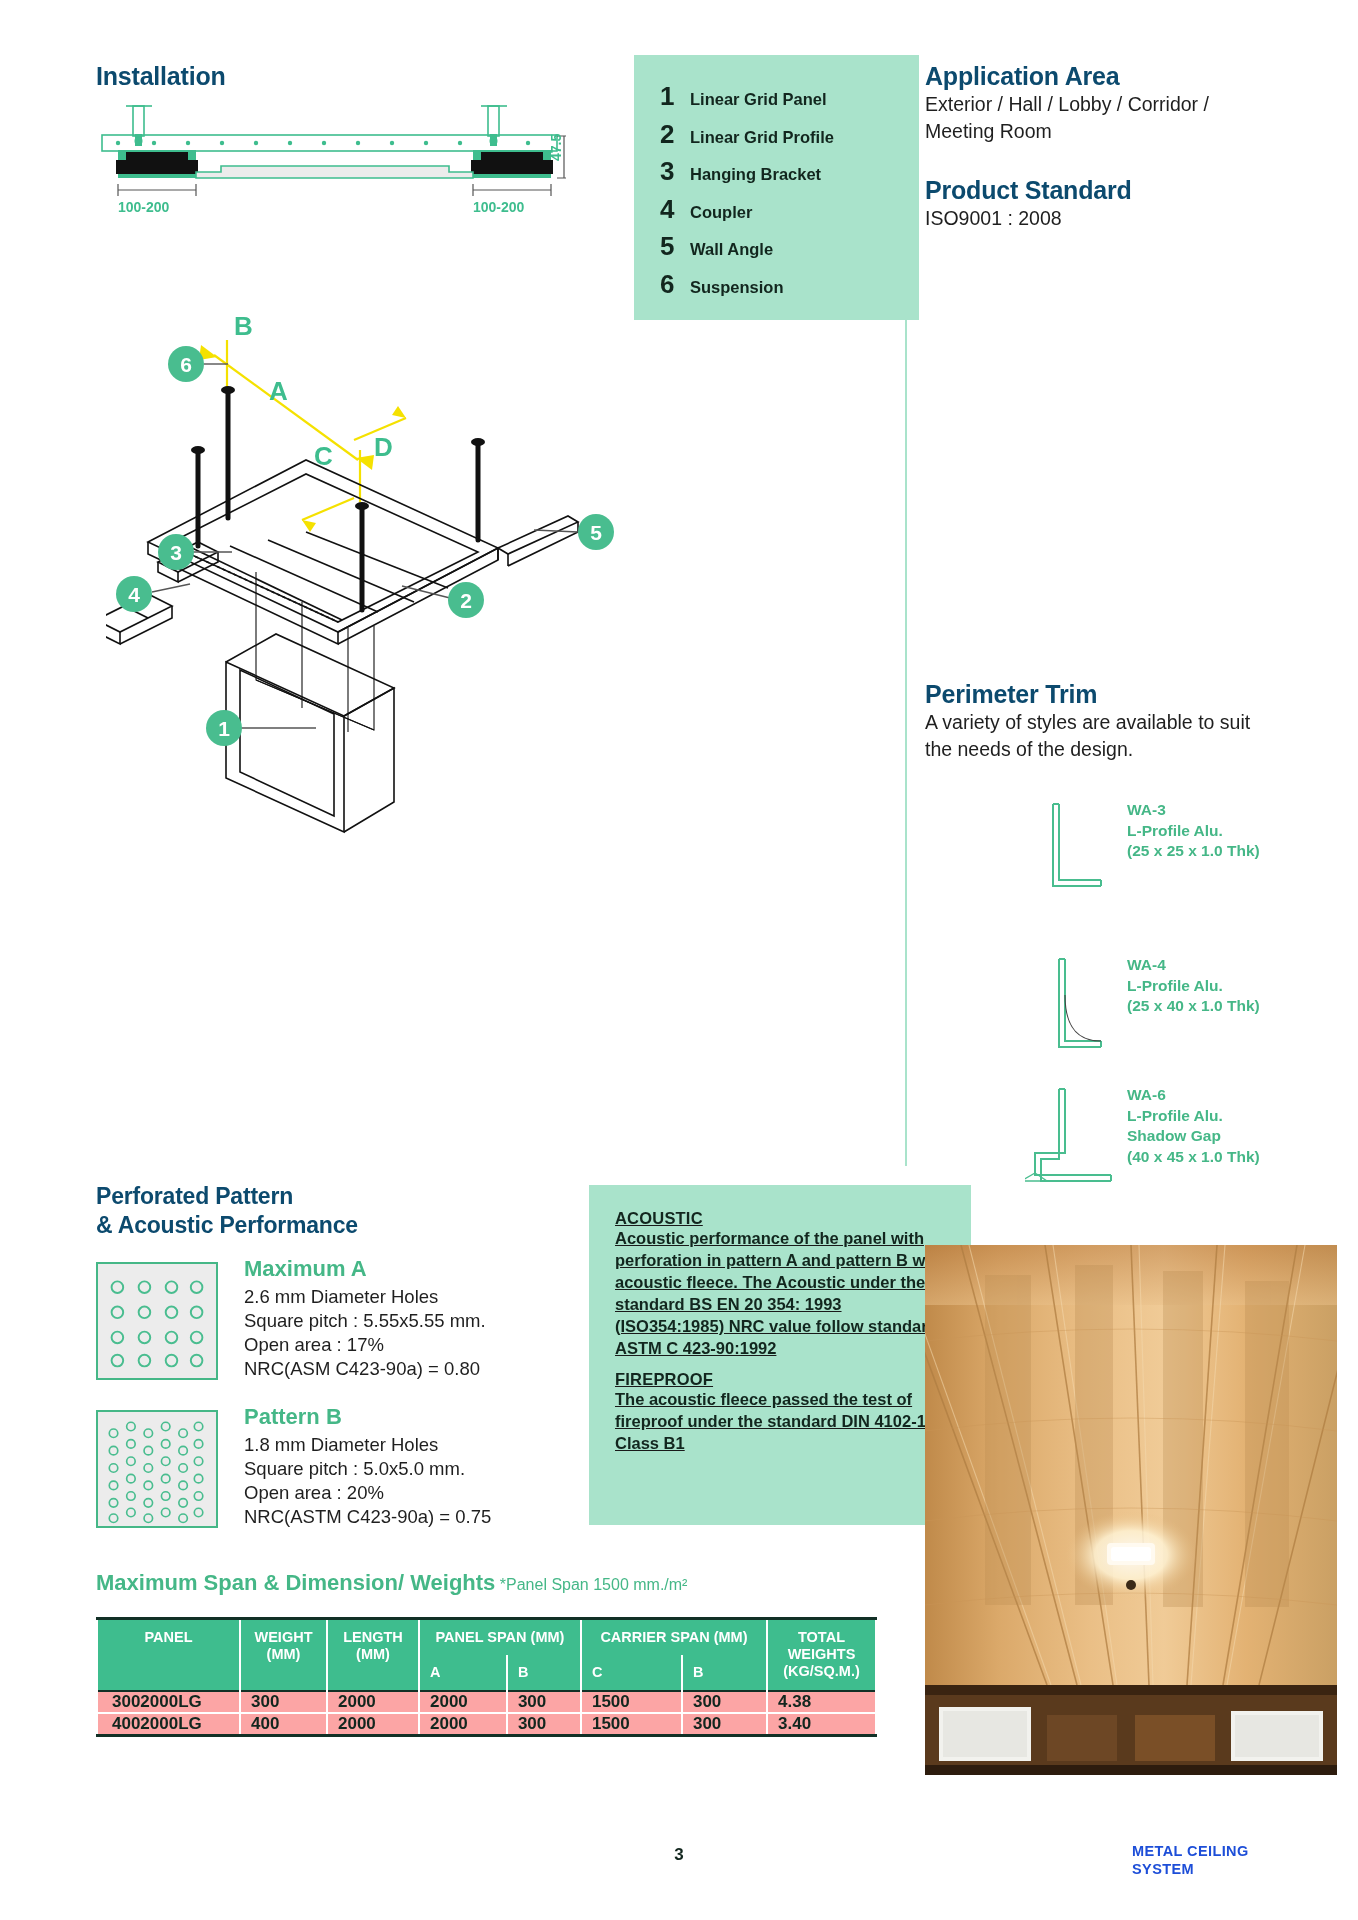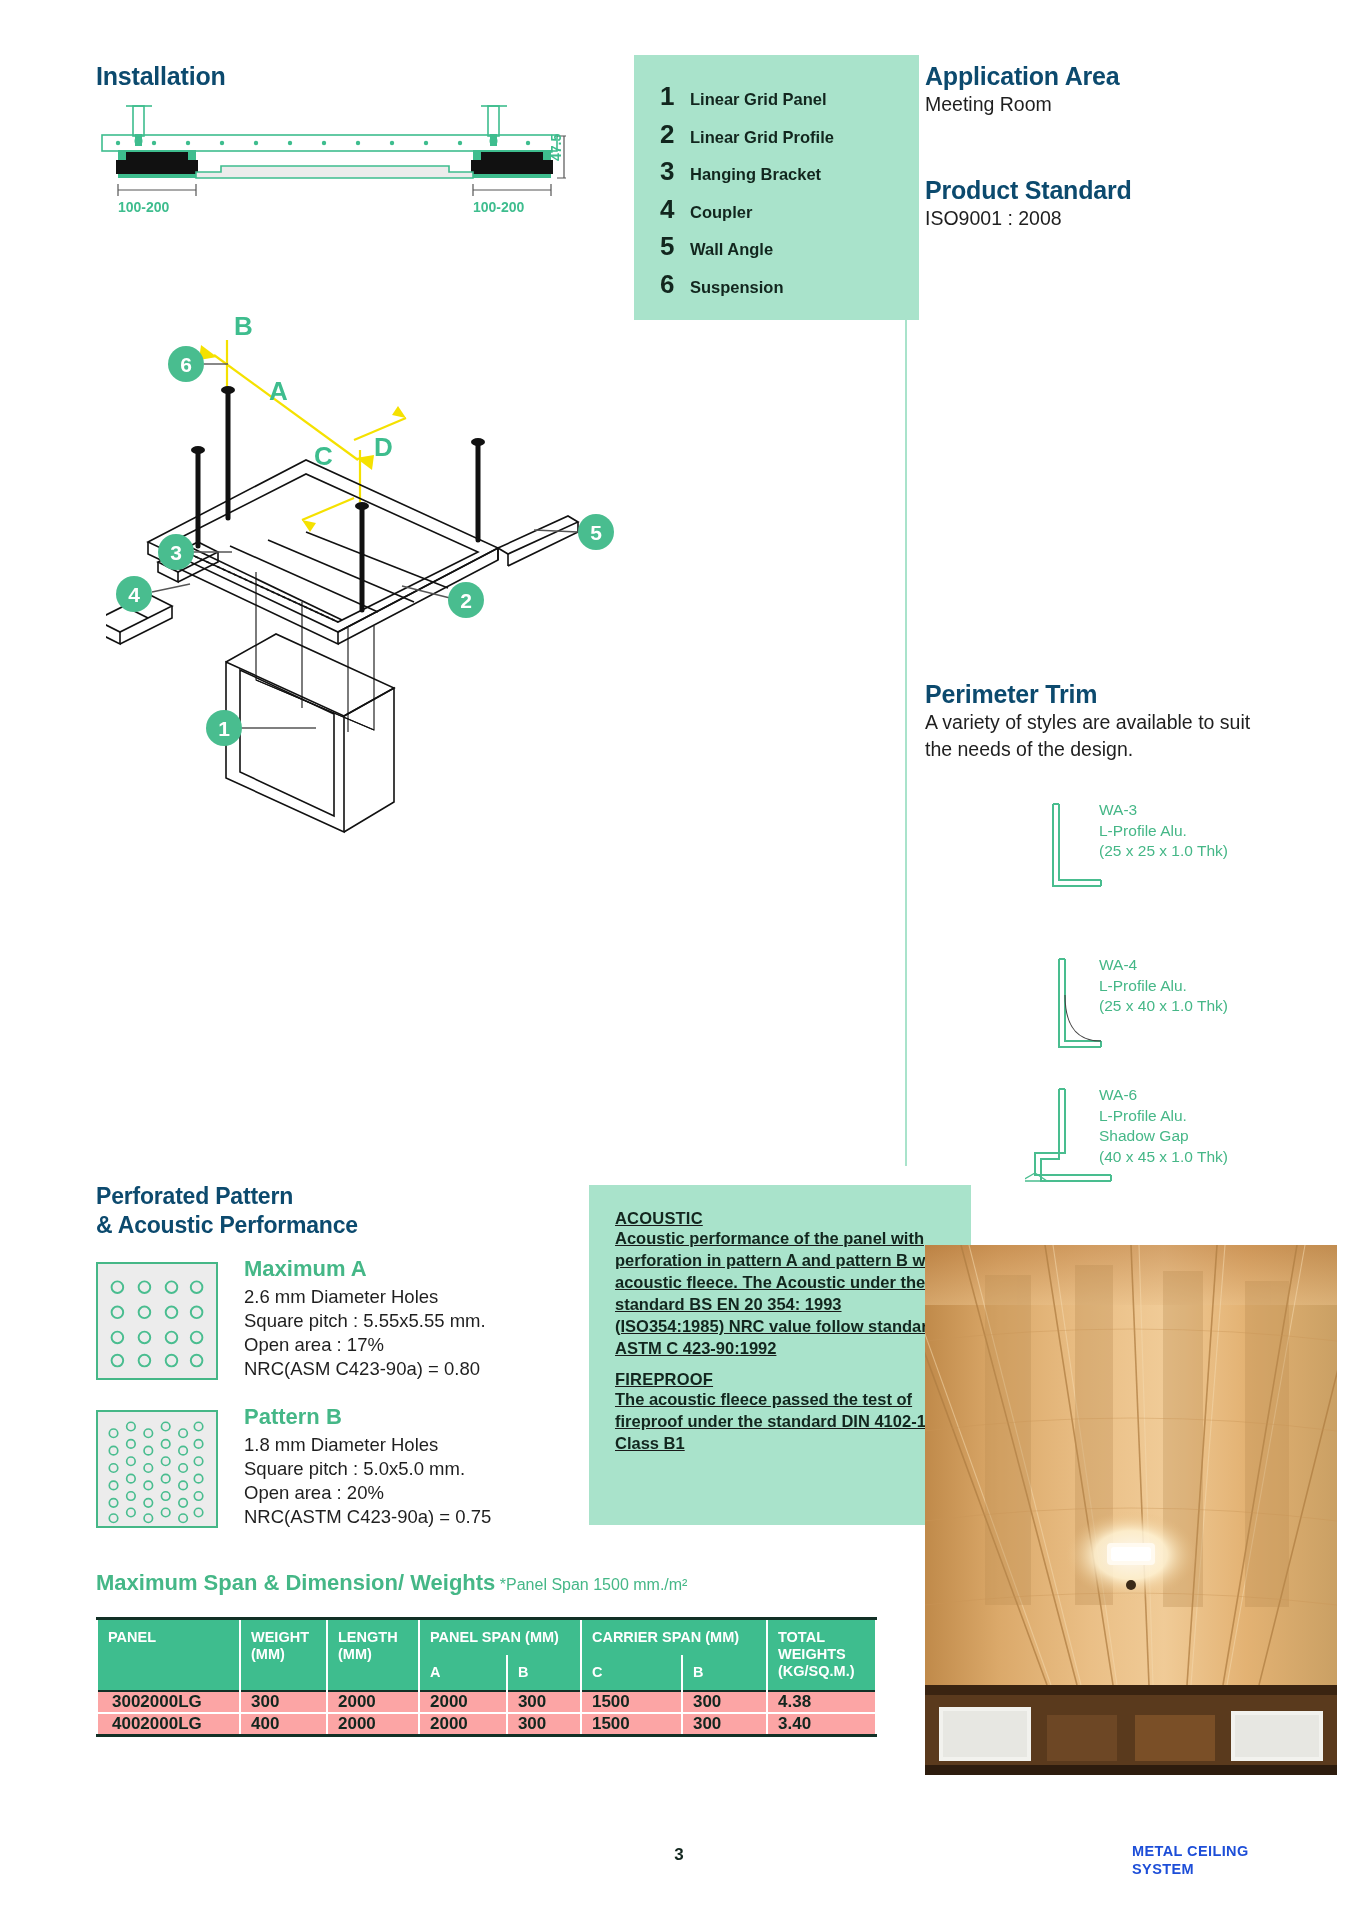--- a/index.html
+++ b/index.html
@@ -79,21 +79,21 @@
     width: 781px;
     border-collapse: collapse;
     border-top: 3px solid #123026;
     border-bottom: 3px solid #123026;
   }
   .span-table th {
     background: #3ebd8e;
     color: #ffffff;
     font-size: 14.5px;
     font-weight: bold;
-    text-align: left;
+    text-align: center;
     padding: 9px 10px;
     border-left: 2px solid #ffffff;
     border-right: 2px solid #ffffff;
     vertical-align: top;
     line-height: 1.18;
   }
   .span-table th.ctr { text-align: left; }
   .span-table td {
     background: #fca5a5;
     color: #12261e;
@@ -114,22 +114,22 @@
   .r-h { font-size: 25px; }
   .r-p { font-size: 19.5px; line-height: 1.36; color: #1f1f1f; }
 
   .app-area { position: absolute; left: 20px; top: 62px; width: 420px; }
   .prod-std { position: absolute; left: 20px; top: 176px; width: 420px; }
   .perim { position: absolute; left: 20px; top: 680px; width: 420px; }
 
   .trim-item { position: absolute; left: 20px; width: 420px; height: 120px; }
   .trim-svg { position: absolute; left: 100px; top: 0; }
   .trim-lbl {
-    position: absolute; left: 174px; top: 0;
-    font-size: 15.5px; font-weight: normal; color: #45b787; line-height: 1.33;
+    position: absolute; left: 202px; top: 0;
+    font-size: 15.5px; font-weight: bold; color: #45b787; line-height: 1.33;
   }
 
   .photo {
     position: absolute; left: 20px; top: 1245px;
     width: 412px; height: 530px;
     overflow: hidden;
     background: #c08b4e;
   }
 
   
@@ -487,20 +487,21 @@
         </tr>
       </tbody>
     </table>
   </div>
 
   <div class="right-col">
     <div class="vrule"></div>
 
     <div class="app-area">
       <div class="h-green r-h">Application Area</div>
+      <div class="r-p">Exterior / Hall / Lobby / Corridor /</div>
       <div class="r-p">Meeting Room</div>
     </div>
 
     <div class="prod-std">
       <div class="h-green r-h">Product Standard</div>
       <div class="r-p">ISO9001 : 2008</div>
     </div>
 
     <div class="perim">
       <div class="h-green r-h">Perimeter Trim</div>

